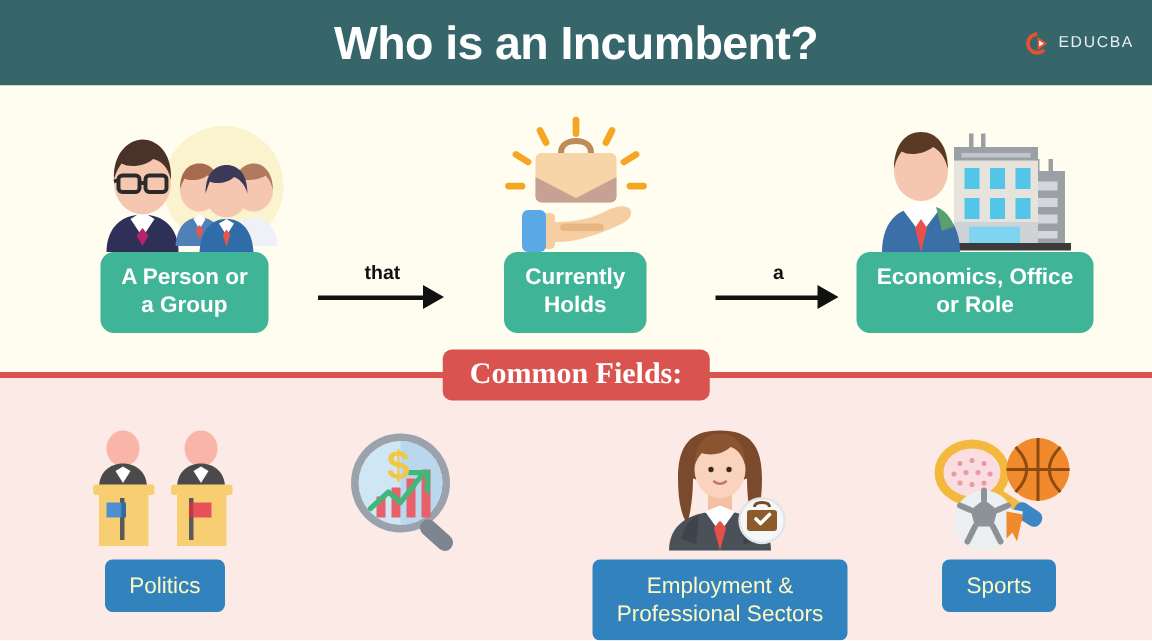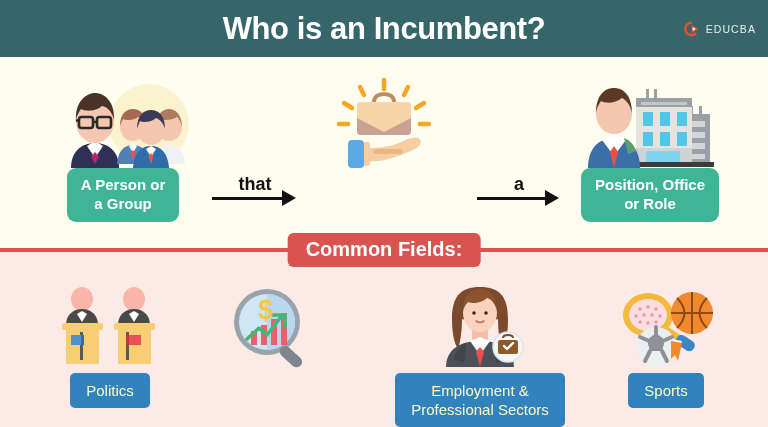--- a/index.html
+++ b/index.html
@@ -108,21 +108,21 @@
   
   .arrow {
     position: absolute;
     height: 34px;
   }
   .arrow-label {
     position: absolute;
     top: -2px;
     left: 50%;
     transform: translateX(-50%);
-    font-size: 18px;
+    font-size: 13px;
     font-weight: bold;
     color: #111111;
   }
   .arrow-shaft {
     position: absolute;
     left: 0; top: 21px;
     height: 3px;
     background: #111111;
   }
   .arrow-head {
@@ -147,20 +147,21 @@
     top: 233px;
     transform: translateX(-50%);
     background: #d9534f;
     color: #ffffff;
     font-size: 20px;
     font-weight: bold;
     border-radius: 6px;
     padding: 5px 18px 6px;
     z-index: 4;
     white-space: nowrap;
+    font-family: Liberation Serif, serif;
   }
 
   
   .field {
     position: absolute;
     display: flex;
     flex-direction: column;
     align-items: center;
   }
   .field-art {
@@ -275,20 +276,22 @@
 
         <rect x="33" y="24" width="54" height="33" rx="4" fill="#f7d5a8"></rect>
         <path d="M33 40v13a4 4 0 0 0 4 4h46a4 4 0 0 0 4-4V40L60 54z" fill="#c6a194"></path>
 
         <path d="M44 70c10 0 22-1 31-5 6-3 14-7 19-5 5 2 3 8-3 11-10 5-26 11-37 12-7 .6-12 .4-16 0V70z" fill="#f7cda2"></path>
         <rect x="38" y="64" width="8" height="24" rx="3" fill="#f7cda2"></rect>
         <path d="M52 71h24a2.5 2.5 0 0 1 0 5H52a2.5 2.5 0 0 1 0-5z" fill="#e8b685"></path>
         <rect x="24" y="62" width="16" height="28" rx="4" fill="#5aa9e6"></rect>
       </svg>
     </div>
+    <div class="pill">Currently
+Holds</div>
   </div>
 
   <div class="arrow arrow-2">
     <div class="arrow-label">a</div>
     <div class="arrow-shaft"></div>
     <div class="arrow-head"></div>
   </div>
 
   <div class="node node-3">
     <div class="node-art">
@@ -323,21 +326,21 @@
         <rect x="62" y="73" width="34" height="11" fill="#7fd4f0"></rect>
 
         <path d="M4 90c0-20 11-30 26-30s26 10 26 30z" fill="#3b6fa8"></path>
         <path d="M18 62l12 16 12-16-12-6z" fill="#ffffff"></path>
         <path d="M30 68l4 6-4 16-4-16z" fill="#e8514a"></path>
         <path d="M40 60c6 2 10 7 12 13l-8 3z" fill="#5aa06f"></path>
         <ellipse cx="30" cy="36" rx="18" ry="20" fill="#f6c7b0"></ellipse>
         <path d="M12 35c0-17 8-25 18-25s18 8 18 25c-2-9-6-13-10-15-6 5-16 6-21 3-2 3-4 6-5 12z" fill="#5a3a24"></path>
       </svg>
     </div>
-    <div class="pill">Position, Office
+    <div class="pill">Economics, Office
 or Role</div>
   </div>
 
   <div class="divider-red"></div>
   <div class="band-bottom"></div>
   <div class="banner">Common Fields:</div>
 
   <div class="field field-1">
     <div class="field-art">
       <svg width="108" height="80" viewBox="0 0 108 80">

